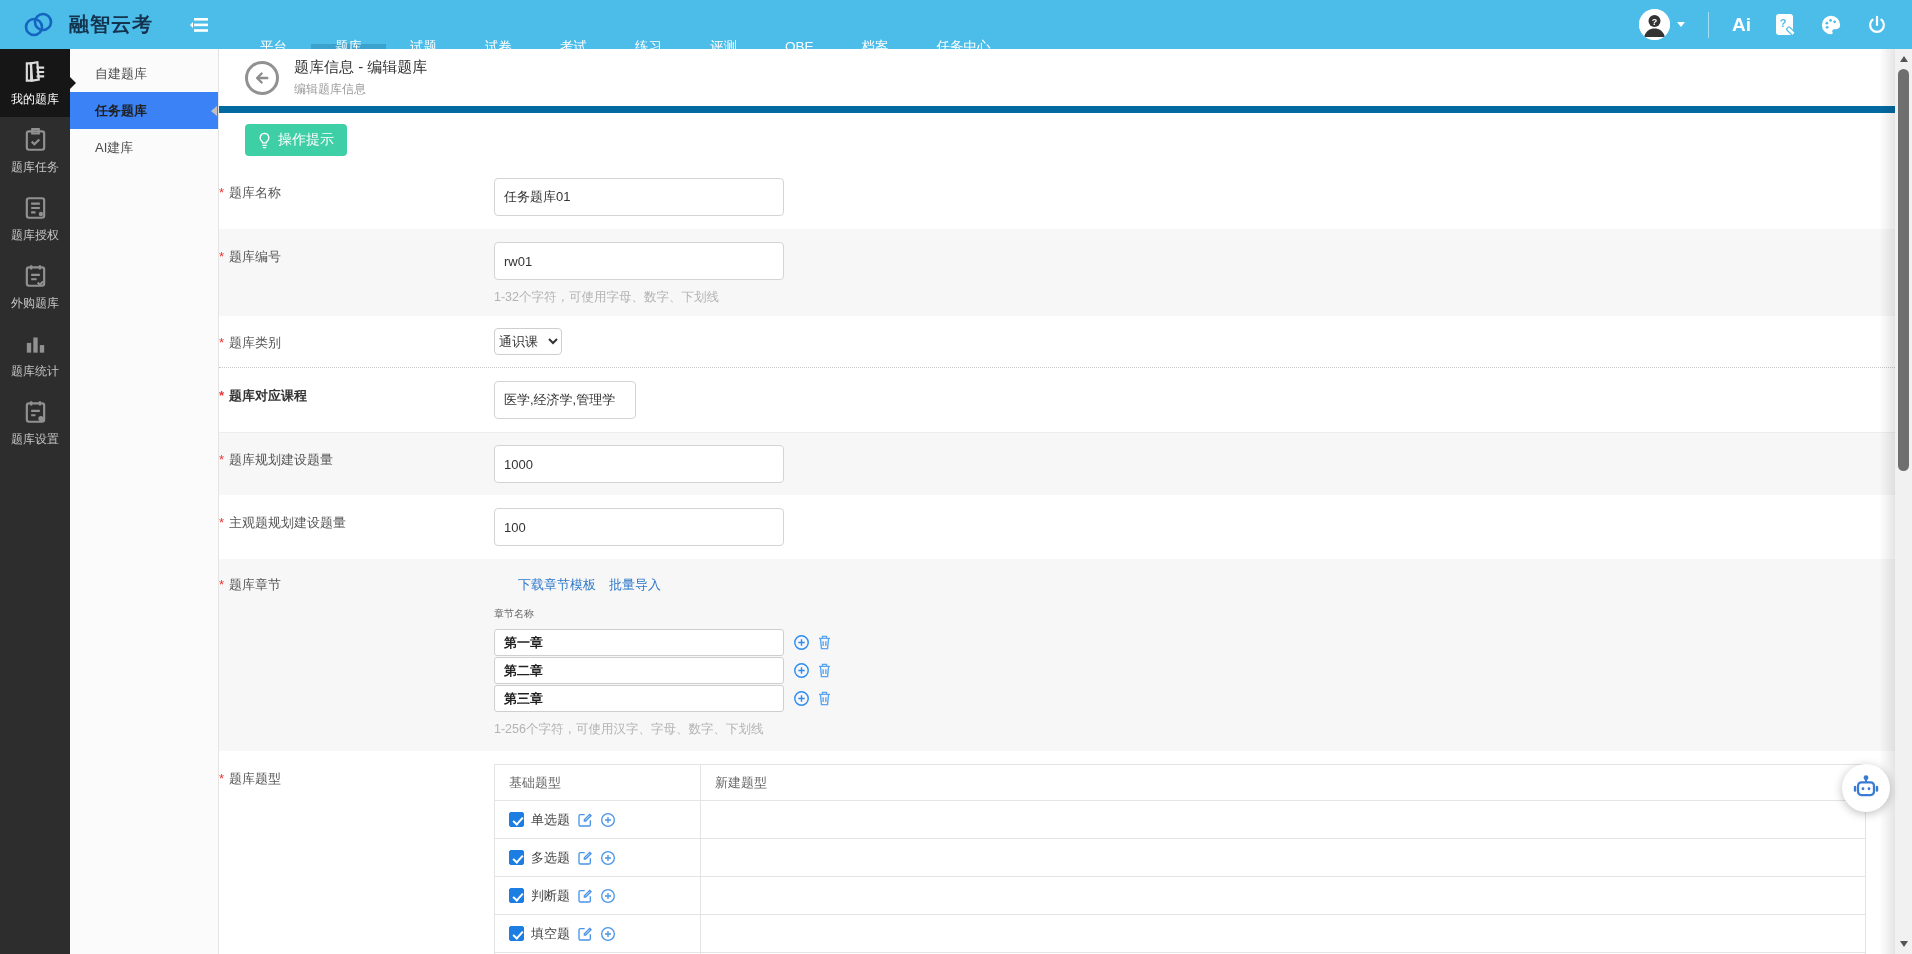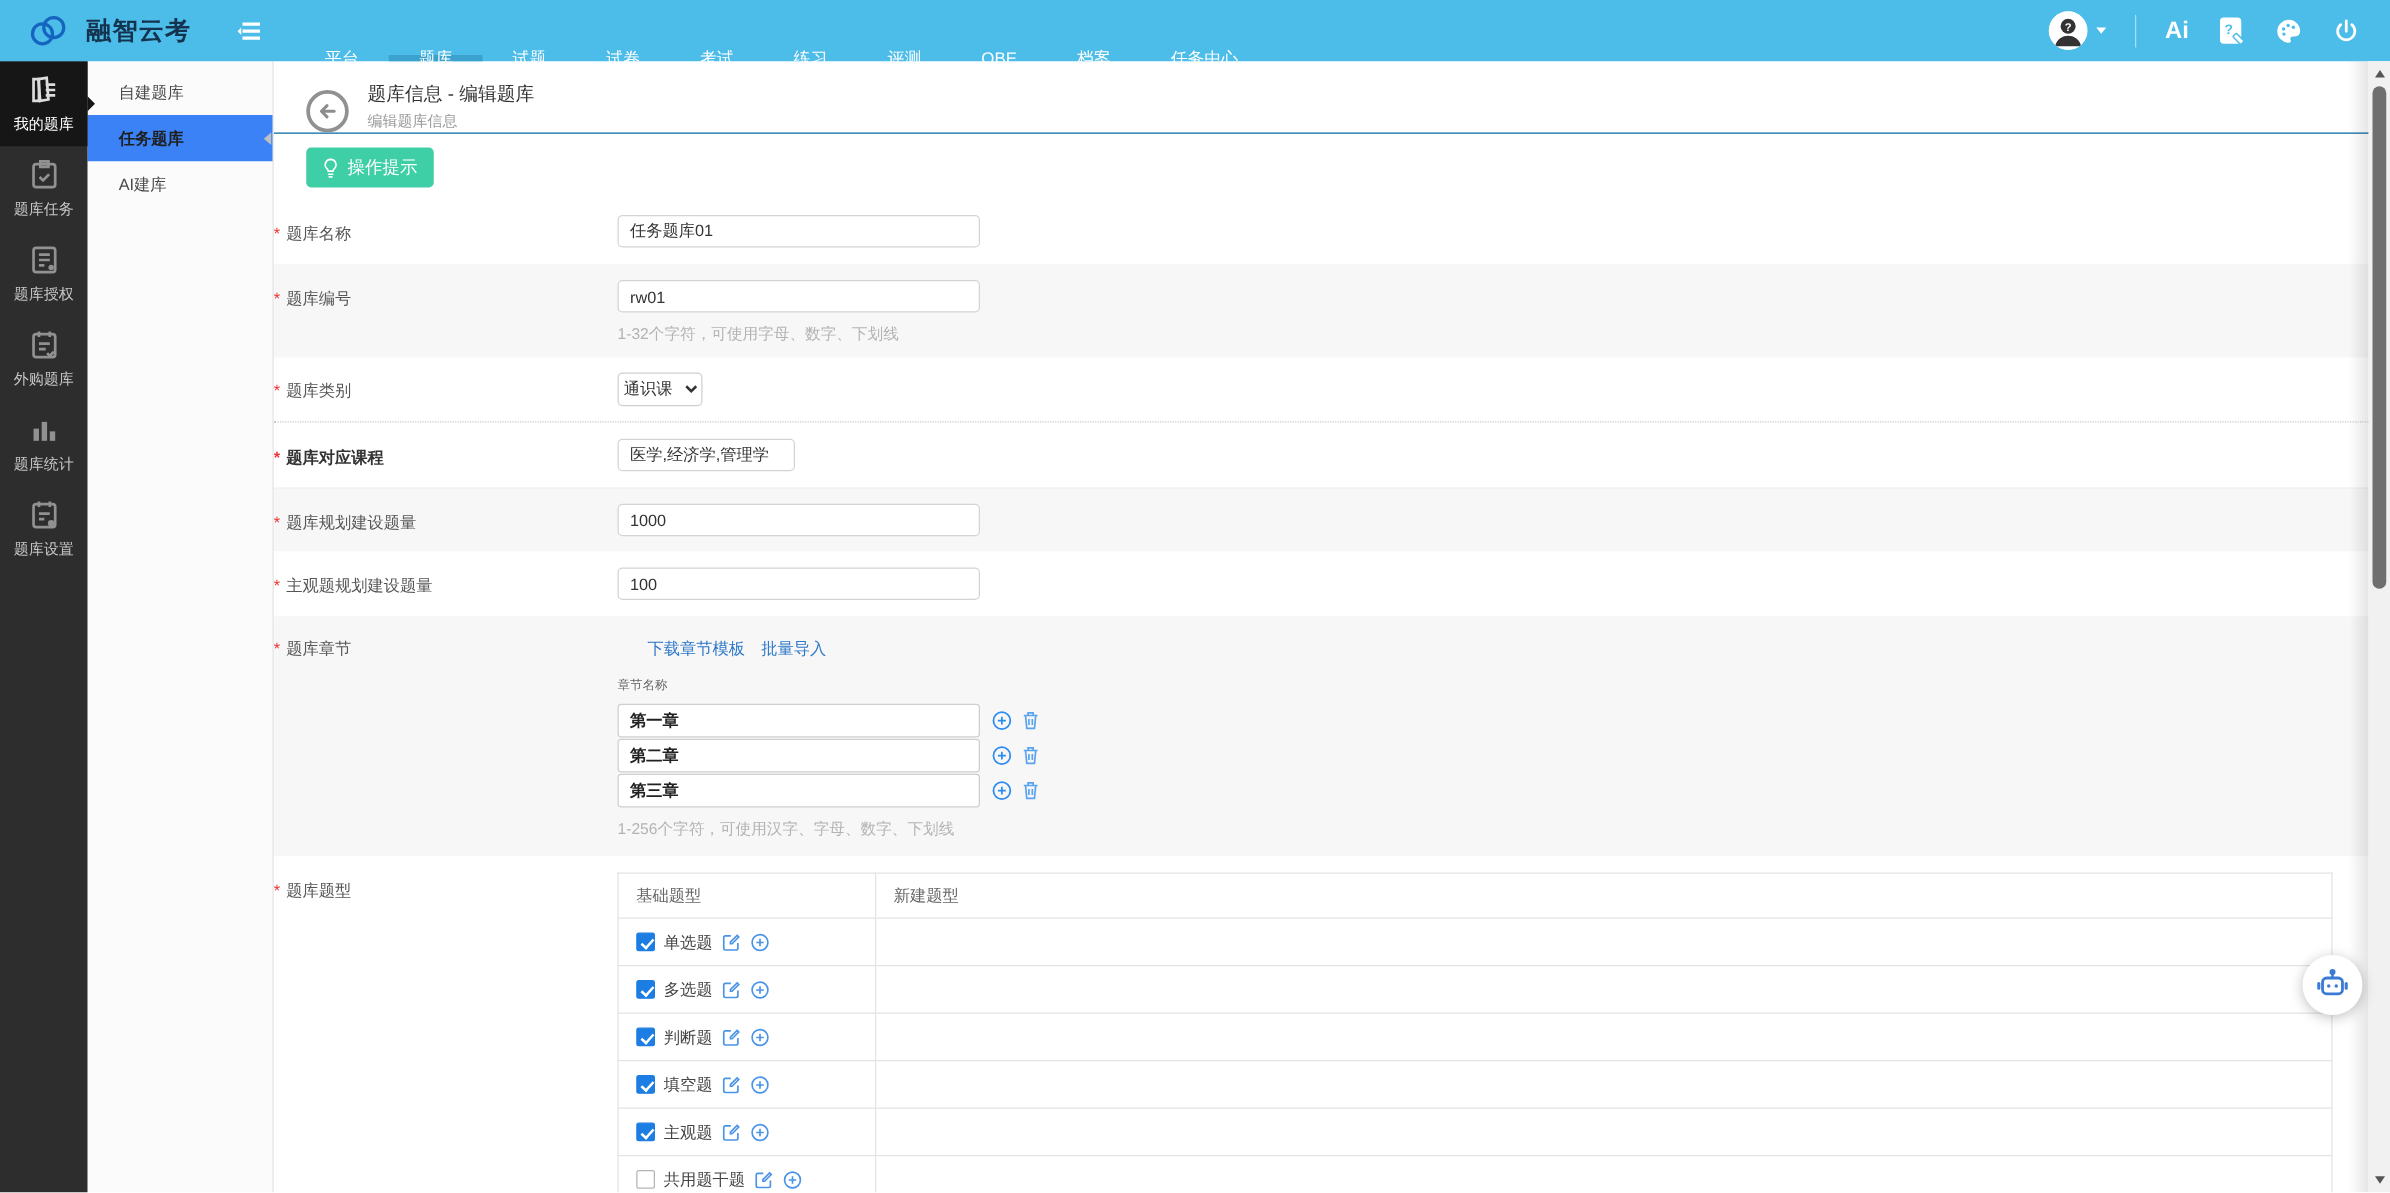--- a/index.html
+++ b/index.html
@@ -27,43 +27,43 @@
   .side-item.active{background:#161616;color:#fff;}
   .side-item.active svg{color:#dcdcdc;}
   .side-item.active::after{content:"";position:absolute;right:-6px;top:50%;margin-top:-6px;border-left:6px solid #161616;border-top:6px solid transparent;border-bottom:6px solid transparent;z-index:25;}
   
   .subnav{position:absolute;top:49px;left:70px;width:149px;bottom:0;background:#fbfbfb;border-right:1px solid #e4e4e4;box-sizing:border-box;padding-top:6px;z-index:15;}
   .subnav-item{height:37px;line-height:37px;padding-left:25px;font-size:13px;color:#4a4a4a;cursor:pointer;position:relative;}
   .subnav-item.active{background:#3b82f6;font-weight:bold;color:#1f1f1f;}
   .subnav-item.active::after{content:"";position:absolute;right:1px;top:50%;margin-top:-5px;border:5px solid transparent;border-right:6px solid #c0c0c0;}
   
   .content{position:absolute;top:49px;left:219px;right:17px;bottom:0;background:#fff;overflow:hidden;}
-  .page-header{height:57px;display:flex;align-items:flex-end;gap:15px;padding:0 26px;border-bottom:1px solid #0369a1;}
+  .page-header{height:57px;display:flex;align-items:center;gap:15px;padding:0 26px;border-bottom:7px solid #0369a1;}
   .back-btn{width:34px;height:34px;border-radius:50%;border:3px solid #919191;color:#8d8d8d;display:flex;align-items:center;justify-content:center;background:#fff;cursor:pointer;box-sizing:border-box;flex:none;padding:0;}
   .pg-title{font-size:15px;color:#333;}
   .pg-sub{font-size:12px;color:#9b9b9b;margin-top:4px;}
   .tip-row{padding:11px 26px 9px;}
   .tip-btn{display:inline-flex;align-items:center;gap:7px;background:#3fcfa6;border:none;color:#fff;font-size:14px;padding:7px 13px;border-radius:4px;cursor:pointer;font-family:inherit;}
   
   .frow{display:flex;align-items:flex-start;}
   .flabel{flex:none;width:258px;text-align:left;font-size:13px;color:#555;padding-top:6px;}
   .req::before{content:"*";color:#e33;margin-right:5px;font-size:13px;}
   .ffield{margin-left:17px;}
   .r-name{padding:13px 0;}
   .r-code{background:#f7f7f7;padding:13px 0 10px;}
   .r-cat{padding:12px 0;border-bottom:1px dotted #c9c9c9;}
   .r-course{padding:13px 0;border-bottom:1px solid #ededed;}
   .r-course .flabel{font-weight:bold;color:#333;}
   .r-plan{background:#f7f7f7;padding:12px 0;}
   .r-subj{padding:13px 0;}
   .r-chap{background:#f7f7f7;padding:11px 0 13px;}
   .r-types{padding:13px 0 0;}
-  .tinput{width:290px;height:26px;border:1px solid #d4d4d4;border-radius:4px;padding:0 9px;font-size:13px;color:#333;box-sizing:border-box;background:#fff;font-family:inherit;}
+  .tinput{width:290px;height:38px;border:1px solid #d4d4d4;border-radius:4px;padding:0 9px;font-size:13px;color:#333;box-sizing:border-box;background:#fff;font-family:inherit;}
   .tinput.small{width:142px;}
-  .tselect{height:27px;border:1px solid #cfcfcf;border-radius:4px;font-size:13px;color:#333;width:68px;font-family:Liberation Mono, monospace;background:#fff;}
+  .tselect{height:27px;border:1px solid #cfcfcf;border-radius:4px;font-size:13px;color:#333;width:68px;font-family:Liberation Sans, sans-serif;background:#fff;}
   .hint{font-size:12.5px;color:#b3b3b3;margin-top:9px;}
   .links{display:flex;gap:13px;font-size:13px;padding-top:6px;margin-left:24px;}
   .links a{color:#2d77c9;text-decoration:none;cursor:pointer;}
   .sublabel{font-size:10px;color:#666;margin:13px 0 8px;}
   .chap-line{display:flex;align-items:center;margin-bottom:1px;}
   .chap-input{width:290px;height:27px;border:1px solid #cfcfcf;border-radius:3px;padding:0 9px;font-size:13px;font-weight:bold;color:#222;box-sizing:border-box;font-family:inherit;}
   .chap-icons{display:flex;align-items:center;gap:7px;margin-left:9px;}
   .icon-btn{background:none;border:none;padding:0;cursor:pointer;display:flex;align-items:center;}
   
   .qtable{border-collapse:collapse;width:1372px;table-layout:fixed;background:#fff;}

